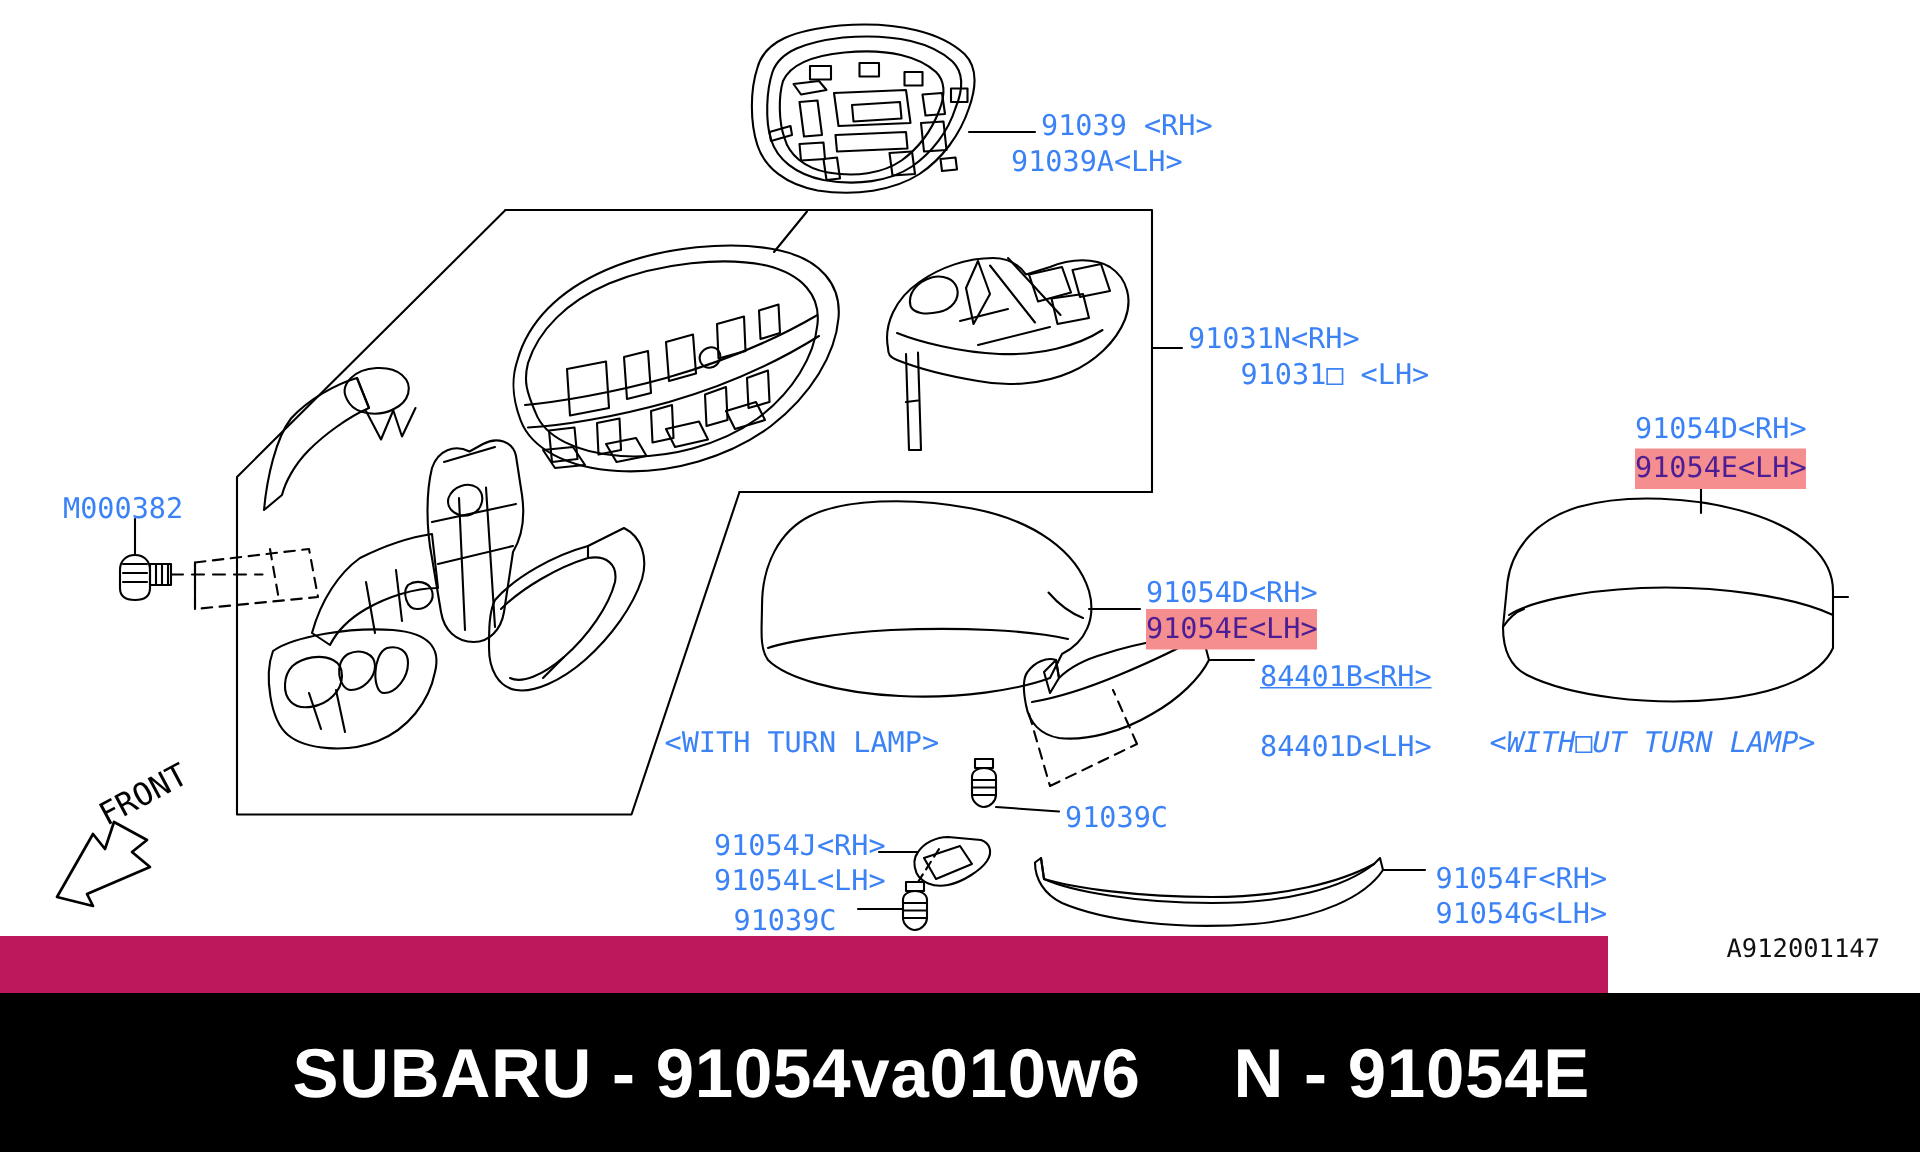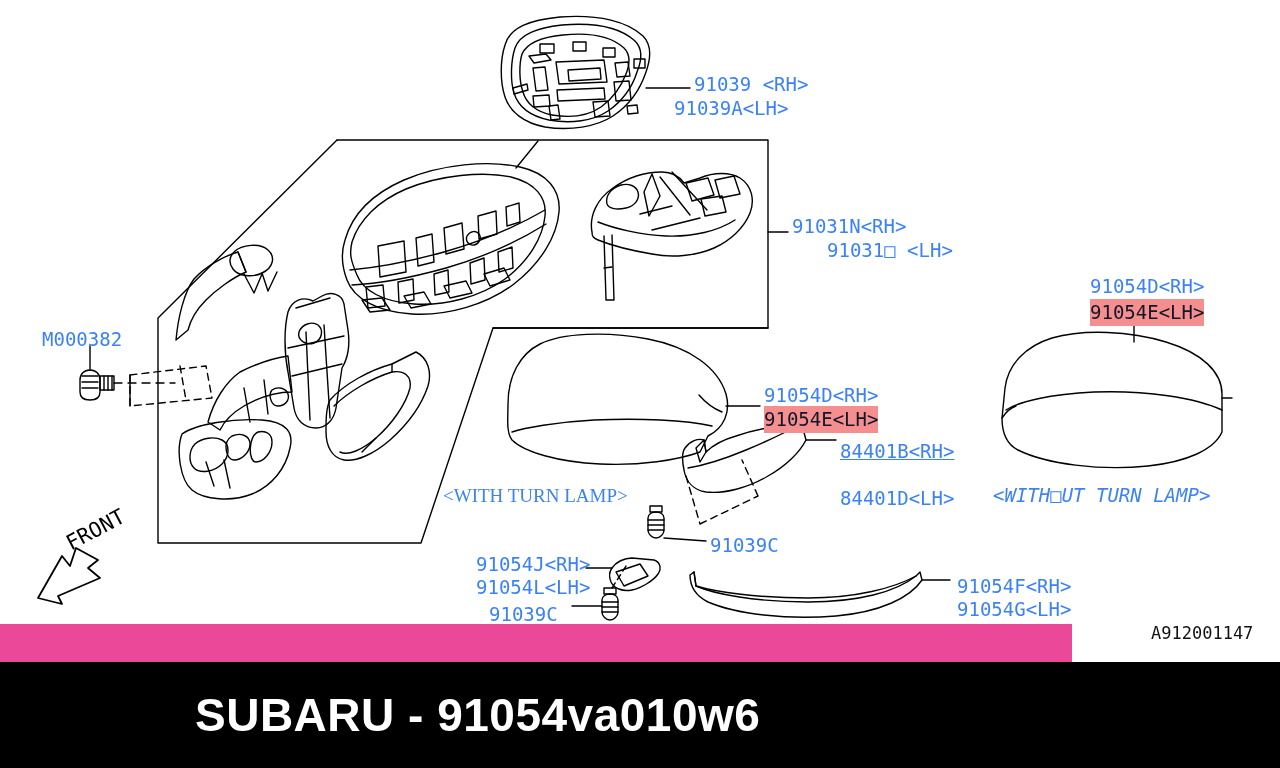--- a/index.html
+++ b/index.html
@@ -8,51 +8,51 @@
   #page{position:relative;width:1280px;height:768px;background:#fff;}
 
   
   #canvas{position:absolute;left:0;top:0;width:1280px;height:640px;}
   #canvas svg{display:block;}
 
   
   .lbl{position:absolute;white-space:pre;
        font-family:"DejaVu Sans Mono","Liberation Mono",monospace;
        font-size:19px;line-height:25px;color:#3b82f6;letter-spacing:0px;}
-  .lbl.hl{background:#f58e8e;color:#0f172a;}
+  .lbl.hl{background:#f58e8e;color:#4c1d95;}
   .lbl.dwg{font-size:17px;color:#111;}
 
   .l-91039      {left:694px; top:72px;}
   .l-91039a     {left:674px; top:96px;}
   .l-91031n     {left:792px; top:214px;text-align:right;}
   .l-91031o     {left:792px; top:238px;margin-left:35px;}
   .l-r54d       {left:1090px;top:274px;}
   .l-r54e       {left:1090px;top:299px; padding:1px 0 1px 0;}
   .l-c54d       {left:764px; top:383px;}
   .l-c54e       {left:764px; top:406px; padding:1px 0 1px 0;}
   .l-84401b     {left:840px; top:439px;text-decoration:underline;}
   .l-84401d     {left:840px; top:486px;}
-  .l-withlamp   {left:443px; top:483px;font-family:Liberation Serif, serif;}
+  .l-withlamp   {left:443px; top:483px;}
   .l-withoutlamp{left:993px; top:483px;font-style:italic;}
   .l-91054j     {left:476px; top:552px;text-align:right;}
   .l-91054l     {left:476px; top:575px;}
   .l-91039c2    {left:489px; top:602px;}
   .l-91039c1    {left:710px; top:533px;}
   .l-91054f     {left:957px; top:574px;}
   .l-91054g     {left:957px; top:597px;}
   .l-m000382    {left:42px;  top:327px;}
   .l-dwgno      {left:1151px;top:621px;}
 
   .l-front{position:absolute;left:62px;top:534px;
            font-size:21px;color:#000;white-space:pre;
            transform:rotate(-28deg);transform-origin:0 0;}
 
   
   #footer{position:absolute;left:0;top:624px;width:1072px;height:144px;
-          background:#ec4899;}
+          background:#be185d;}
   #footer-inner{position:absolute;left:0;top:38px;width:1280px;height:106px;
           background:#000;display:flex;align-items:center;}
   #footer-text{color:#fff;font-family:"Liberation Sans","DejaVu Sans",sans-serif;
           font-size:46px;font-weight:700;letter-spacing:0.5px;
           margin-left:195px;white-space:pre;}
   #footer-text2{color:#fff;font-family:"Liberation Sans","DejaVu Sans",sans-serif;
           font-size:46px;font-weight:700;letter-spacing:0.5px;
           margin-left:62px;white-space:pre;}
 </style>
 </head>
@@ -310,16 +310,17 @@
 
   <div class="lbl l-m000382">M000382</div>
 
   <div class="lbl dwg l-dwgno">A912001147</div>
 
   <div class="l-front">FRONT</div>
 
   <div id="footer">
     <div id="footer-inner">
       <span id="footer-text">SUBARU - 91054va010w6</span>
+      <span id="footer-text2">N - 91054E</span>
     </div>
   </div>
 
 </div>
 
 </body></html>

